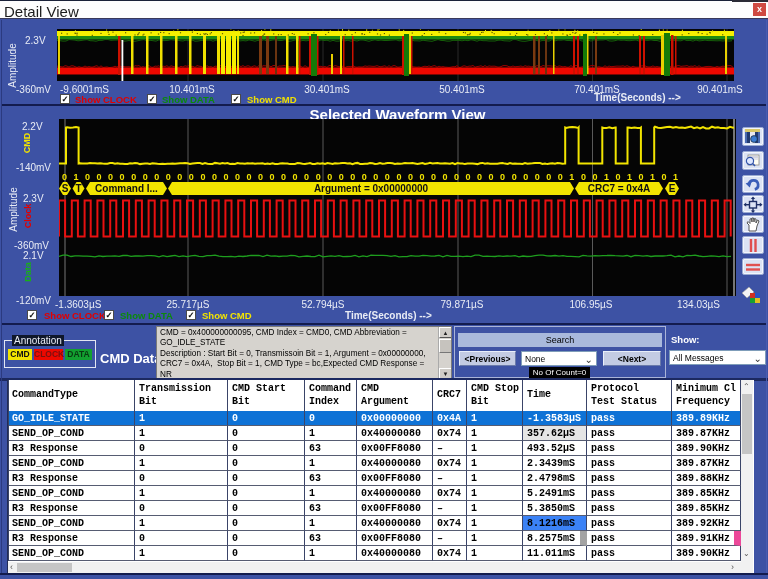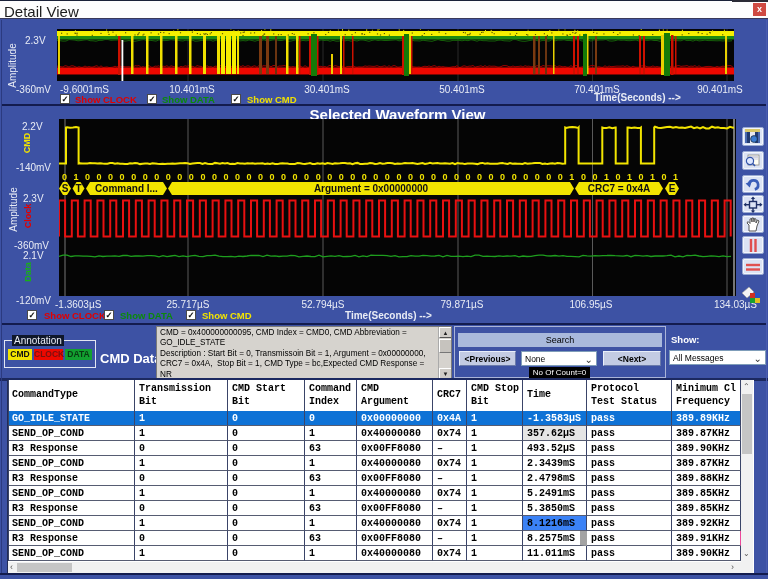--- a/index.html
+++ b/index.html
@@ -340,21 +340,21 @@
 <div class="rot" style="left:11px;top:211px;width:34px;text-align:center;color:#e00000;font-weight:bold">Clock</div>
 <div class="lbl" style="left:14px;top:240px">-360mV</div>
 <div class="lbl" style="left:23px;top:250px">2.1V</div>
 <div class="rot" style="left:13px;top:267px;width:30px;text-align:center;color:#18b018;font-weight:bold">Data</div>
 <div class="lbl" style="left:16px;top:295px">-120mV</div>
 <div class="lbl" style="left:55px;top:299px">-1.3603µS</div>
 <div class="lbl" style="left:148px;top:299px;width:80px;text-align:center">25.717µS</div>
 <div class="lbl" style="left:283px;top:299px;width:80px;text-align:center">52.794µS</div>
 <div class="lbl" style="left:422px;top:299px;width:80px;text-align:center">79.871µS</div>
 <div class="lbl" style="left:551px;top:299px;width:80px;text-align:center">106.95µS</div>
-<div class="lbl" style="left:677px;top:299px;width:80px;text-align:right">134.03µS</div>
+<div class="lbl" style="left:677px;top:299px;width:80px;text-align:left">134.03µS</div>
 <div class="lbl" style="left:345px;top:310px;font-weight:bold">Time(Seconds) --&gt;</div>
 <div class="cb" style="left:27px;top:310px">✓</div>
 <div class="cbl" style="left:44px;top:310px;color:#e00000">Show CLOCK</div>
 <div class="cb" style="left:104px;top:310px">✓</div>
 <div class="cbl" style="left:120px;top:310px;color:#0a8a0a">Show DATA</div>
 <div class="cb" style="left:186px;top:310px">✓</div>
 <div class="cbl" style="left:202px;top:310px;color:#f2e400">Show CMD</div>
 <div class="tbtn" style="top:127px;height:19px"><svg width="20" height="17" viewBox="0 0 20 17">
       <rect x="2" y="1" width="15" height="14" fill="#4a6ab0"></rect>
       <rect x="2" y="1" width="15" height="3" fill="#d8c86a"></rect>
@@ -523,21 +523,21 @@
 <div class="abs mono" style="left:672px;top:516.1px;width:69px;height:15.0px;background:#fff;color:#000;padding:1.5px 0 0 4px;border-right:1px solid #3a4468;border-bottom:1px solid #565c72;overflow:hidden">389.92KHz</div>
 <div class="abs mono" style="left:8px;top:531.1px;width:127px;height:15.0px;background:#fff;color:#000;padding:1.5px 0 0 4px;border-right:1px solid #3a4468;border-bottom:1px solid #565c72;overflow:hidden">R3 Response</div>
 <div class="abs mono" style="left:135px;top:531.1px;width:93px;height:15.0px;background:#fff;color:#000;padding:1.5px 0 0 4px;border-right:1px solid #3a4468;border-bottom:1px solid #565c72;overflow:hidden">0</div>
 <div class="abs mono" style="left:228px;top:531.1px;width:77px;height:15.0px;background:#fff;color:#000;padding:1.5px 0 0 4px;border-right:1px solid #3a4468;border-bottom:1px solid #565c72;overflow:hidden">0</div>
 <div class="abs mono" style="left:305px;top:531.1px;width:52px;height:15.0px;background:#fff;color:#000;padding:1.5px 0 0 4px;border-right:1px solid #3a4468;border-bottom:1px solid #565c72;overflow:hidden">63</div>
 <div class="abs mono" style="left:357px;top:531.1px;width:76px;height:15.0px;background:#fff;color:#000;padding:1.5px 0 0 4px;border-right:1px solid #3a4468;border-bottom:1px solid #565c72;overflow:hidden">0x00FF8080</div>
 <div class="abs mono" style="left:433px;top:531.1px;width:34px;height:15.0px;background:#fff;color:#000;padding:1.5px 0 0 4px;border-right:1px solid #3a4468;border-bottom:1px solid #565c72;overflow:hidden">–</div>
 <div class="abs mono" style="left:467px;top:531.1px;width:56px;height:15.0px;background:#fff;color:#000;padding:1.5px 0 0 4px;border-right:1px solid #3a4468;border-bottom:1px solid #565c72;overflow:hidden">1</div>
 <div class="abs mono" style="left:523px;top:531.1px;width:64px;height:15.0px;background:#fff;color:#000;padding:1.5px 0 0 4px;border-right:7px solid #a3a3a3;border-bottom:1px solid #565c72;overflow:hidden">8.2575mS</div>
 <div class="abs mono" style="left:587px;top:531.1px;width:85px;height:15.0px;background:#fff;color:#000;padding:1.5px 0 0 4px;border-right:1px solid #3a4468;border-bottom:1px solid #565c72;overflow:hidden">pass</div>
-<div class="abs mono" style="left:672px;top:531.1px;width:69px;height:15.0px;background:#fff;color:#000;padding:1.5px 0 0 4px;border-right:1px solid #ec4899;border-bottom:1px solid #565c72;overflow:hidden">389.91KHz</div>
+<div class="abs mono" style="left:672px;top:531.1px;width:69px;height:15.0px;background:#fff;color:#000;padding:1.5px 0 0 4px;border-right:7px solid #ec4899;border-bottom:1px solid #565c72;overflow:hidden">389.91KHz</div>
 <div class="abs mono" style="left:8px;top:546.0px;width:127px;height:15.0px;background:#fff;color:#000;padding:1.5px 0 0 4px;border-right:1px solid #3a4468;border-bottom:1px solid #565c72;overflow:hidden">SEND_OP_COND</div>
 <div class="abs mono" style="left:135px;top:546.0px;width:93px;height:15.0px;background:#fff;color:#000;padding:1.5px 0 0 4px;border-right:1px solid #3a4468;border-bottom:1px solid #565c72;overflow:hidden">1</div>
 <div class="abs mono" style="left:228px;top:546.0px;width:77px;height:15.0px;background:#fff;color:#000;padding:1.5px 0 0 4px;border-right:1px solid #3a4468;border-bottom:1px solid #565c72;overflow:hidden">0</div>
 <div class="abs mono" style="left:305px;top:546.0px;width:52px;height:15.0px;background:#fff;color:#000;padding:1.5px 0 0 4px;border-right:1px solid #3a4468;border-bottom:1px solid #565c72;overflow:hidden">1</div>
 <div class="abs mono" style="left:357px;top:546.0px;width:76px;height:15.0px;background:#fff;color:#000;padding:1.5px 0 0 4px;border-right:1px solid #3a4468;border-bottom:1px solid #565c72;overflow:hidden">0x40000080</div>
 <div class="abs mono" style="left:433px;top:546.0px;width:34px;height:15.0px;background:#fff;color:#000;padding:1.5px 0 0 4px;border-right:1px solid #3a4468;border-bottom:1px solid #565c72;overflow:hidden">0x74</div>
 <div class="abs mono" style="left:467px;top:546.0px;width:56px;height:15.0px;background:#fff;color:#000;padding:1.5px 0 0 4px;border-right:1px solid #3a4468;border-bottom:1px solid #565c72;overflow:hidden">1</div>
 <div class="abs mono" style="left:523px;top:546.0px;width:64px;height:15.0px;background:#fff;color:#000;padding:1.5px 0 0 4px;border-right:1px solid #3a4468;border-bottom:1px solid #565c72;overflow:hidden">11.011mS</div>
 <div class="abs mono" style="left:587px;top:546.0px;width:85px;height:15.0px;background:#fff;color:#000;padding:1.5px 0 0 4px;border-right:1px solid #3a4468;border-bottom:1px solid #565c72;overflow:hidden">pass</div>
 <div class="abs mono" style="left:672px;top:546.0px;width:69px;height:15.0px;background:#fff;color:#000;padding:1.5px 0 0 4px;border-right:1px solid #3a4468;border-bottom:1px solid #565c72;overflow:hidden">389.90KHz</div>

